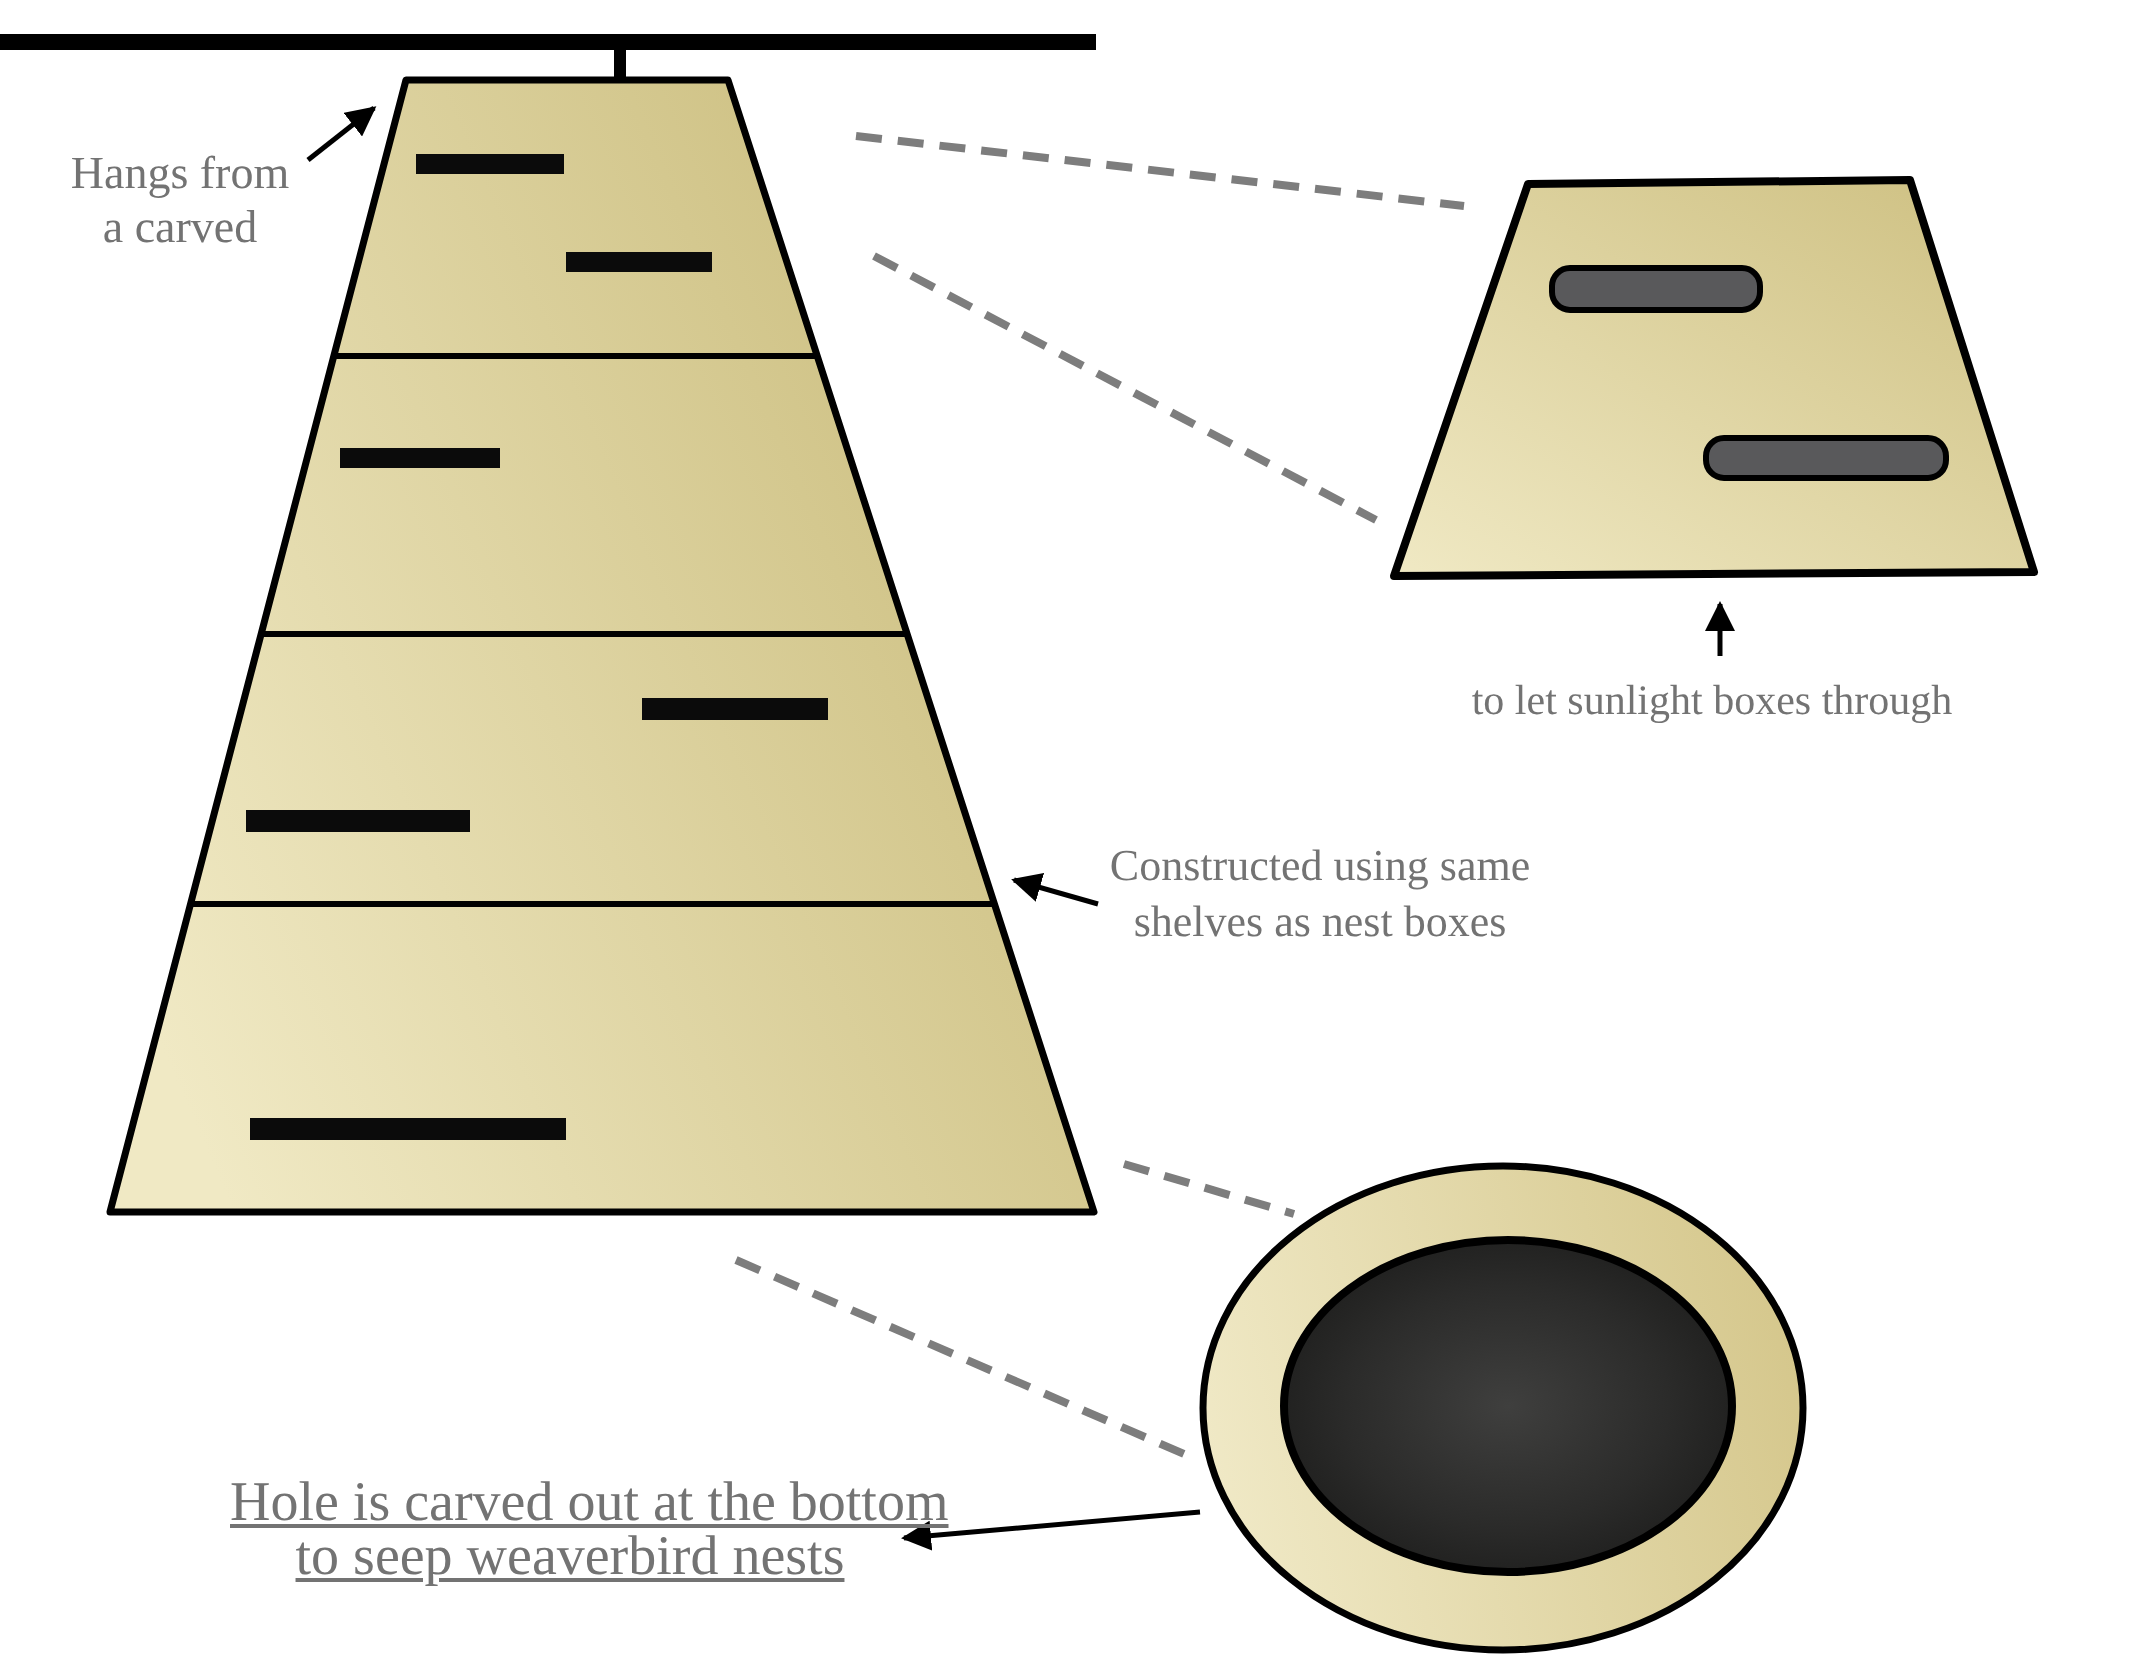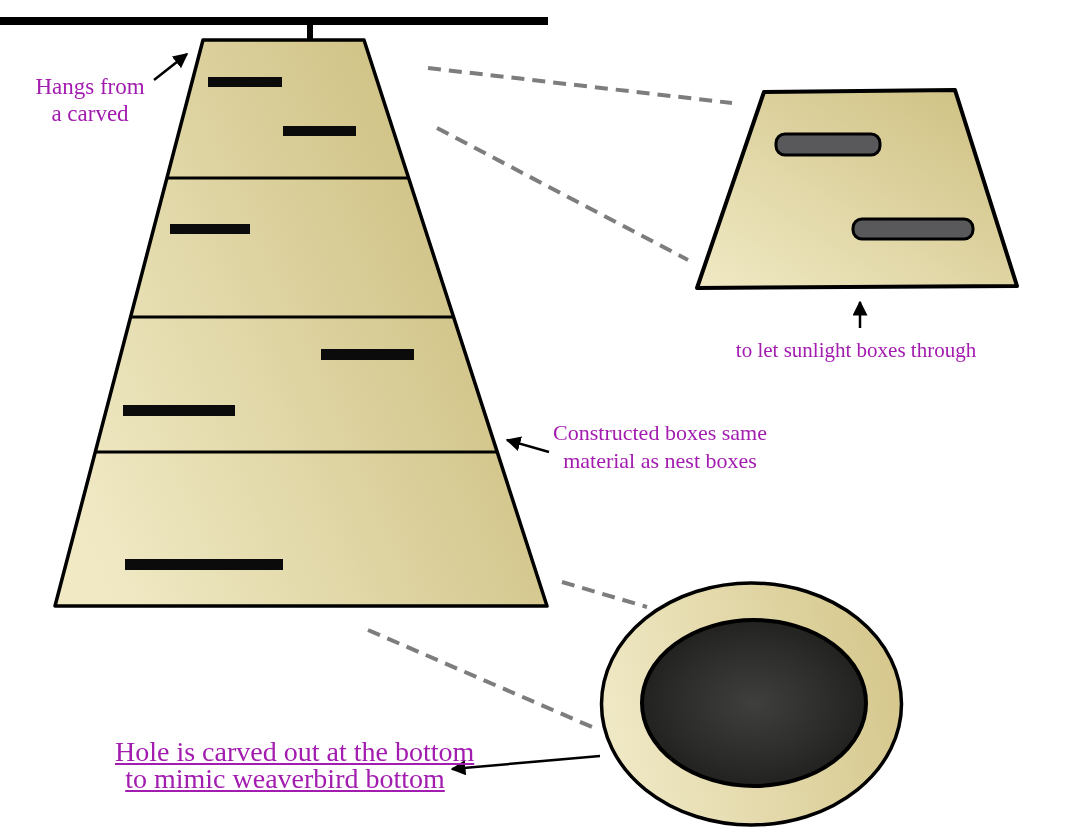--- a/index.html
+++ b/index.html
@@ -8,21 +8,21 @@
     width:1068px;height:834px;
     background:#ffffff;
     overflow:hidden;
     font-family:"Liberation Serif","DejaVu Serif",serif;
     color:#1c1c1c;
   }
   #stage svg{position:absolute;left:0;top:0;}
   .label{
     position:absolute;
     text-align:center;
-    color:#a21caf;
+    color:#737373;
   }
   .label div{white-space:nowrap;}
   .label-hangs{left:15px;top:73px;width:150px;font-size:23px;line-height:27px;}
   .label-shelves{left:651px;top:338px;width:410px;font-size:21px;line-height:25px;}
   .label-material{left:530px;top:419px;width:260px;font-size:22px;line-height:28px;}
   .label-hole{left:115px;top:738px;width:340px;font-size:28px;line-height:27px;text-decoration:underline;}
 </style>
 </head>
 <body>
 
@@ -88,22 +88,22 @@
   <div class="label label-hangs">
     <div>Hangs from</div>
     <div>a carved</div>
   </div>
 
   <div class="label label-shelves">
     <div>to let sunlight boxes through</div>
   </div>
 
   <div class="label label-material">
-    <div>Constructed boxes same</div>
-    <div>material as nest boxes</div>
+    <div>Constructed using same</div>
+    <div>shelves as nest boxes</div>
   </div>
 
   <div class="label label-hole">
     <div>Hole is carved out at the bottom</div>
-    <div>to mimic weaverbird bottom</div>
+    <div>to seep weaverbird nests</div>
   </div>
 
 </div>
 
 </body></html>

